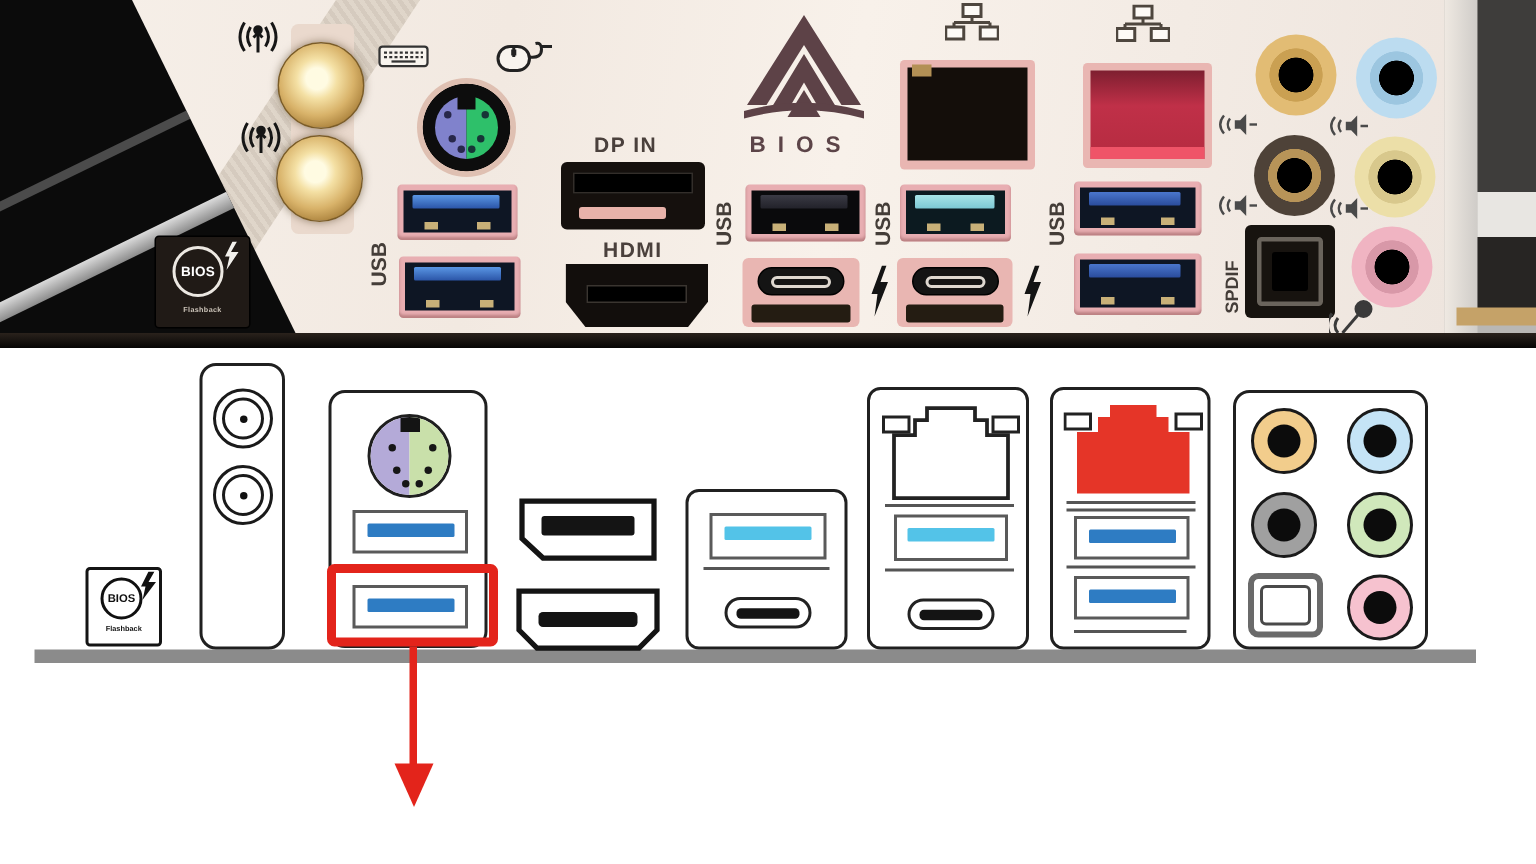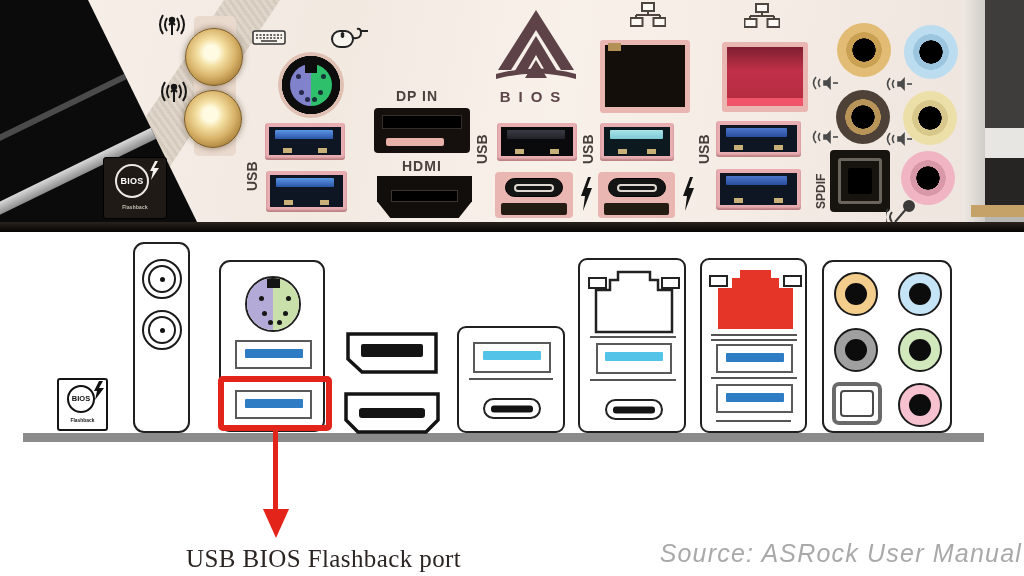--- a/index.html
+++ b/index.html
@@ -518,16 +518,14 @@
       <div class="spdif-d">
           <div class="sinner"></div>
         </div>
       <div class="jackd jd-pink" style="left:74px;top:121px"></div>
     </div>
 
     <div class="highlight-box"></div>
     <div class="arrow-line"></div>
     <div class="arrow-head"></div>
 
-    <div class="caption">USB BIOS Flashback port</div>
-    <div class="source">Source: ASRock User Manual</div>
   </section>
 </div>
 
 </body></html>

